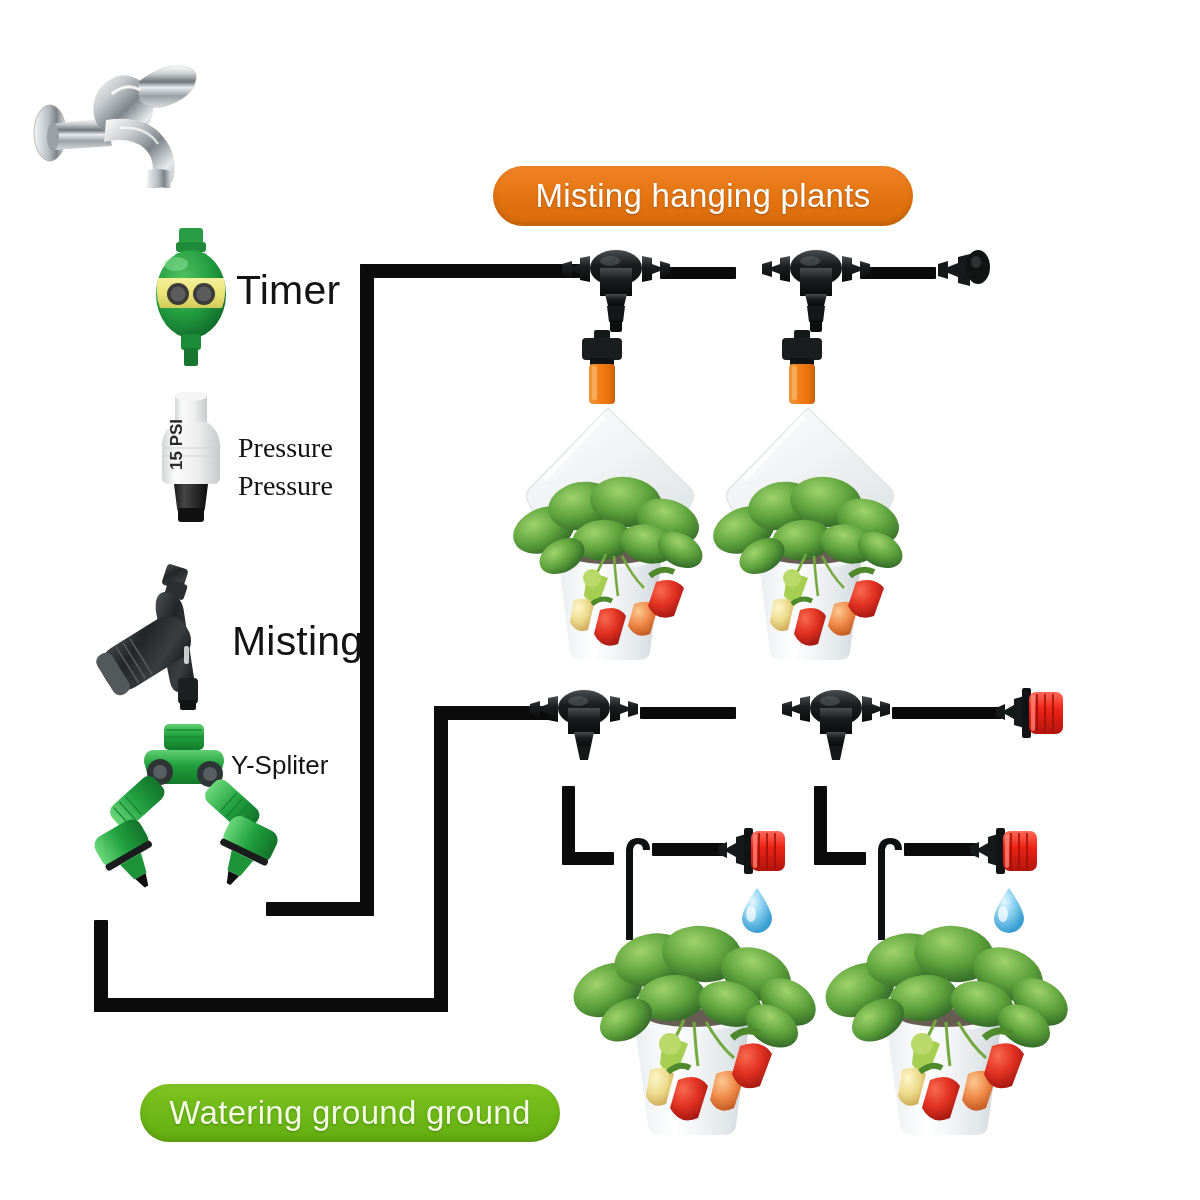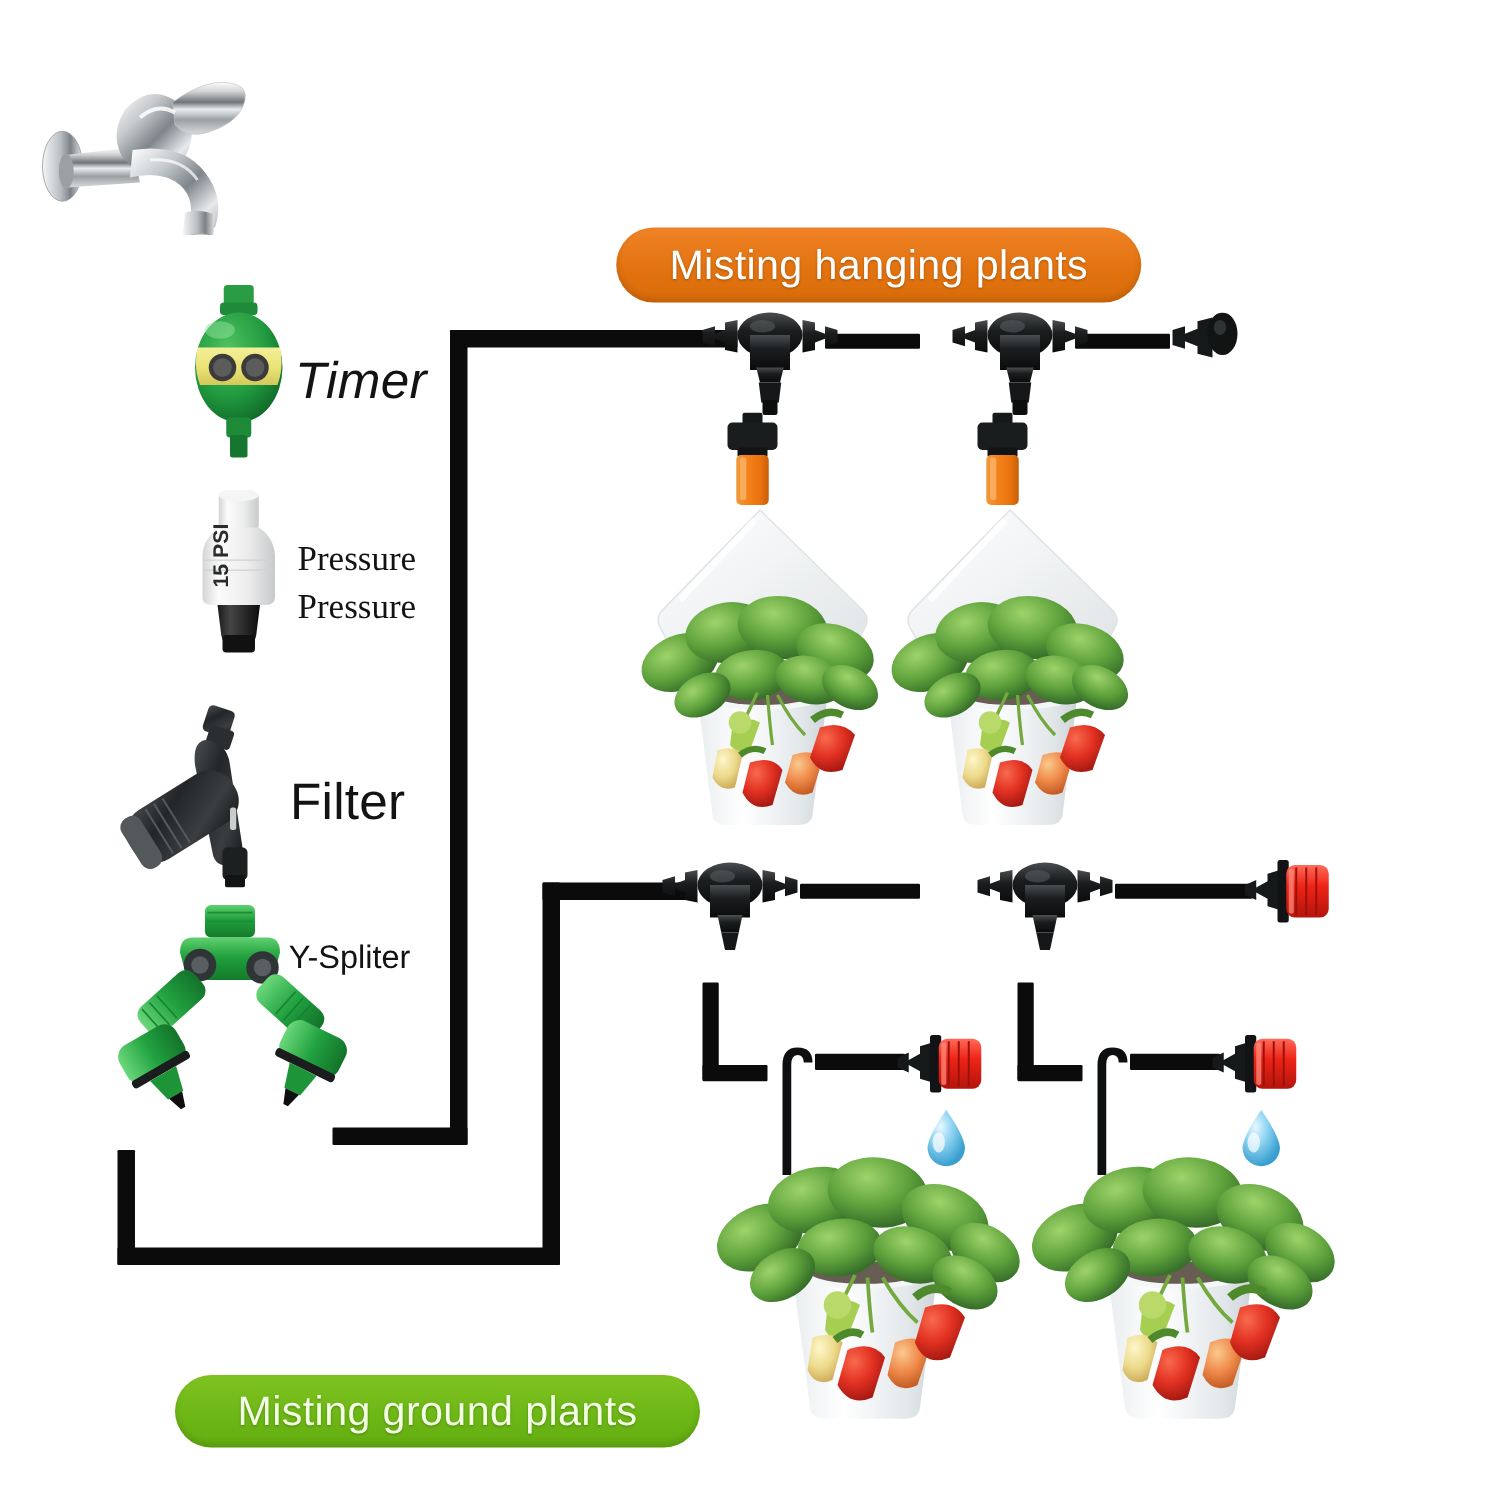--- a/index.html
+++ b/index.html
@@ -14,21 +14,21 @@
 
   
   .lbl{position:absolute;color:#131313;white-space:nowrap;font-family:"Liberation Sans",sans-serif;}
   .lbl-lg{font-size:41px;letter-spacing:.2px;}
   .lbl-md{font-size:28px;line-height:32px;font-family:Liberation Serif, serif;}
   .lbl-sm{font-size:26px;}
 
   
   .banner{position:absolute;display:flex;align-items:center;justify-content:center;
           border-radius:999px;color:#fff;font-size:33px;letter-spacing:.3px;
-          text-shadow:0 1px 2px rgba(0,0,0,.28);margin-top:16px;}
+          text-shadow:0 1px 2px rgba(0,0,0,.28);}
   .banner.orange{background:linear-gradient(180deg,#f08327 0%,#e2730f 55%,#d96c0a 100%);
                  box-shadow:inset 0 -3px 6px rgba(0,0,0,.12);}
   .banner.green{background:linear-gradient(180deg,#7fc322 0%,#6db716 55%,#64ad10 100%);
                 box-shadow:inset 0 -3px 6px rgba(0,0,0,.12);color:#f2ffe2;}
 
   
   .faucet{position:absolute;}
 
   
   .timer-dev{position:absolute;}
@@ -121,21 +121,21 @@
       <circle cx="28" cy="68" r="7.5" fill="#5c5c5c"></circle>
       <circle cx="54" cy="68" r="11" fill="#3b3b3b"></circle>
       <circle cx="54" cy="68" r="7.5" fill="#5c5c5c"></circle>
 
       <rect x="31" y="108" width="20" height="16" rx="3" fill="#1d8a38"></rect>
       <rect x="34" y="122" width="14" height="18" rx="2" fill="#16762f"></rect>
 
       <ellipse cx="26" cy="38" rx="12" ry="7" fill="#8fe39c" opacity=".5"></ellipse>
     </svg>
   </div>
-  <div class="lbl lbl-lg" style="left:236px;top:281px;font-style:italic;">Timer</div>
+  <div class="lbl lbl-lg" style="left:236px;top:267px;">Timer</div>
 
   <div class="abs" style="left:148px;top:392px;width:86px;height:132px;">
     <svg width="86" height="132" viewBox="0 0 86 132">
       <defs>
         <linearGradient id="whitebody" x1="0" y1="0" x2="1" y2="0">
           <stop offset="0%" stop-color="#d3d5d6"></stop>
           <stop offset="22%" stop-color="#fbfbfb"></stop>
           <stop offset="62%" stop-color="#ededed"></stop>
           <stop offset="100%" stop-color="#c7cacb"></stop>
         </linearGradient>
@@ -191,21 +191,21 @@
           <line x1="48" y1="70" x2="48" y2="112"></line>
         </g>
       </g>
 
       <rect x="86" y="118" width="20" height="26" rx="4" fill="#1d2021"></rect>
       <rect x="88" y="140" width="16" height="10" rx="2" fill="#121414"></rect>
 
       <rect x="92" y="86" width="5" height="18" rx="2" fill="#e8e8e8" opacity=".85"></rect>
     </svg>
   </div>
-  <div class="lbl lbl-lg" style="left:232px;top:618px;">Filter</div>
+  <div class="lbl lbl-lg" style="left:232px;top:618px;">Misting</div>
 
   <div class="abs" style="left:88px;top:722px;width:210px;height:170px;">
     <svg width="210" height="170" viewBox="0 0 210 170">
       <defs>
         <linearGradient id="gsp" x1="0" y1="0" x2="0" y2="1">
           <stop offset="0%" stop-color="#5fd06f"></stop>
           <stop offset="45%" stop-color="#21a03d"></stop>
           <stop offset="100%" stop-color="#137a2a"></stop>
         </linearGradient>
         <linearGradient id="gsp2" x1="0" y1="0" x2="1" y2="0">
@@ -262,21 +262,21 @@
       </g>
     </svg>
   </div>
   <div class="lbl lbl-sm" style="left:231px;top:750px;">Y-Spliter</div>
 
   <div class="banner orange" style="left:493px;top:166px;width:420px;height:60px;">
     <span>Misting hanging plants</span>
   </div>
 
   <div class="banner green" style="left:140px;top:1084px;width:420px;height:58px;">
-    <span>Misting ground plants</span>
+    <span>Watering ground ground</span>
   </div>
 
   <div class="pipe" style="left:360px;top:264px;width:14px;height:652px;"></div>
   <div class="pipe" style="left:360px;top:264px;width:230px;height:14px;"></div>
   <div class="pipe" style="left:266px;top:902px;width:108px;height:14px;"></div>
 
   <div class="pipe" style="left:94px;top:920px;width:14px;height:92px;"></div>
   <div class="pipe" style="left:94px;top:998px;width:354px;height:14px;"></div>
   <div class="pipe" style="left:434px;top:706px;width:14px;height:306px;"></div>
   <div class="pipe" style="left:434px;top:706px;width:116px;height:14px;"></div>

